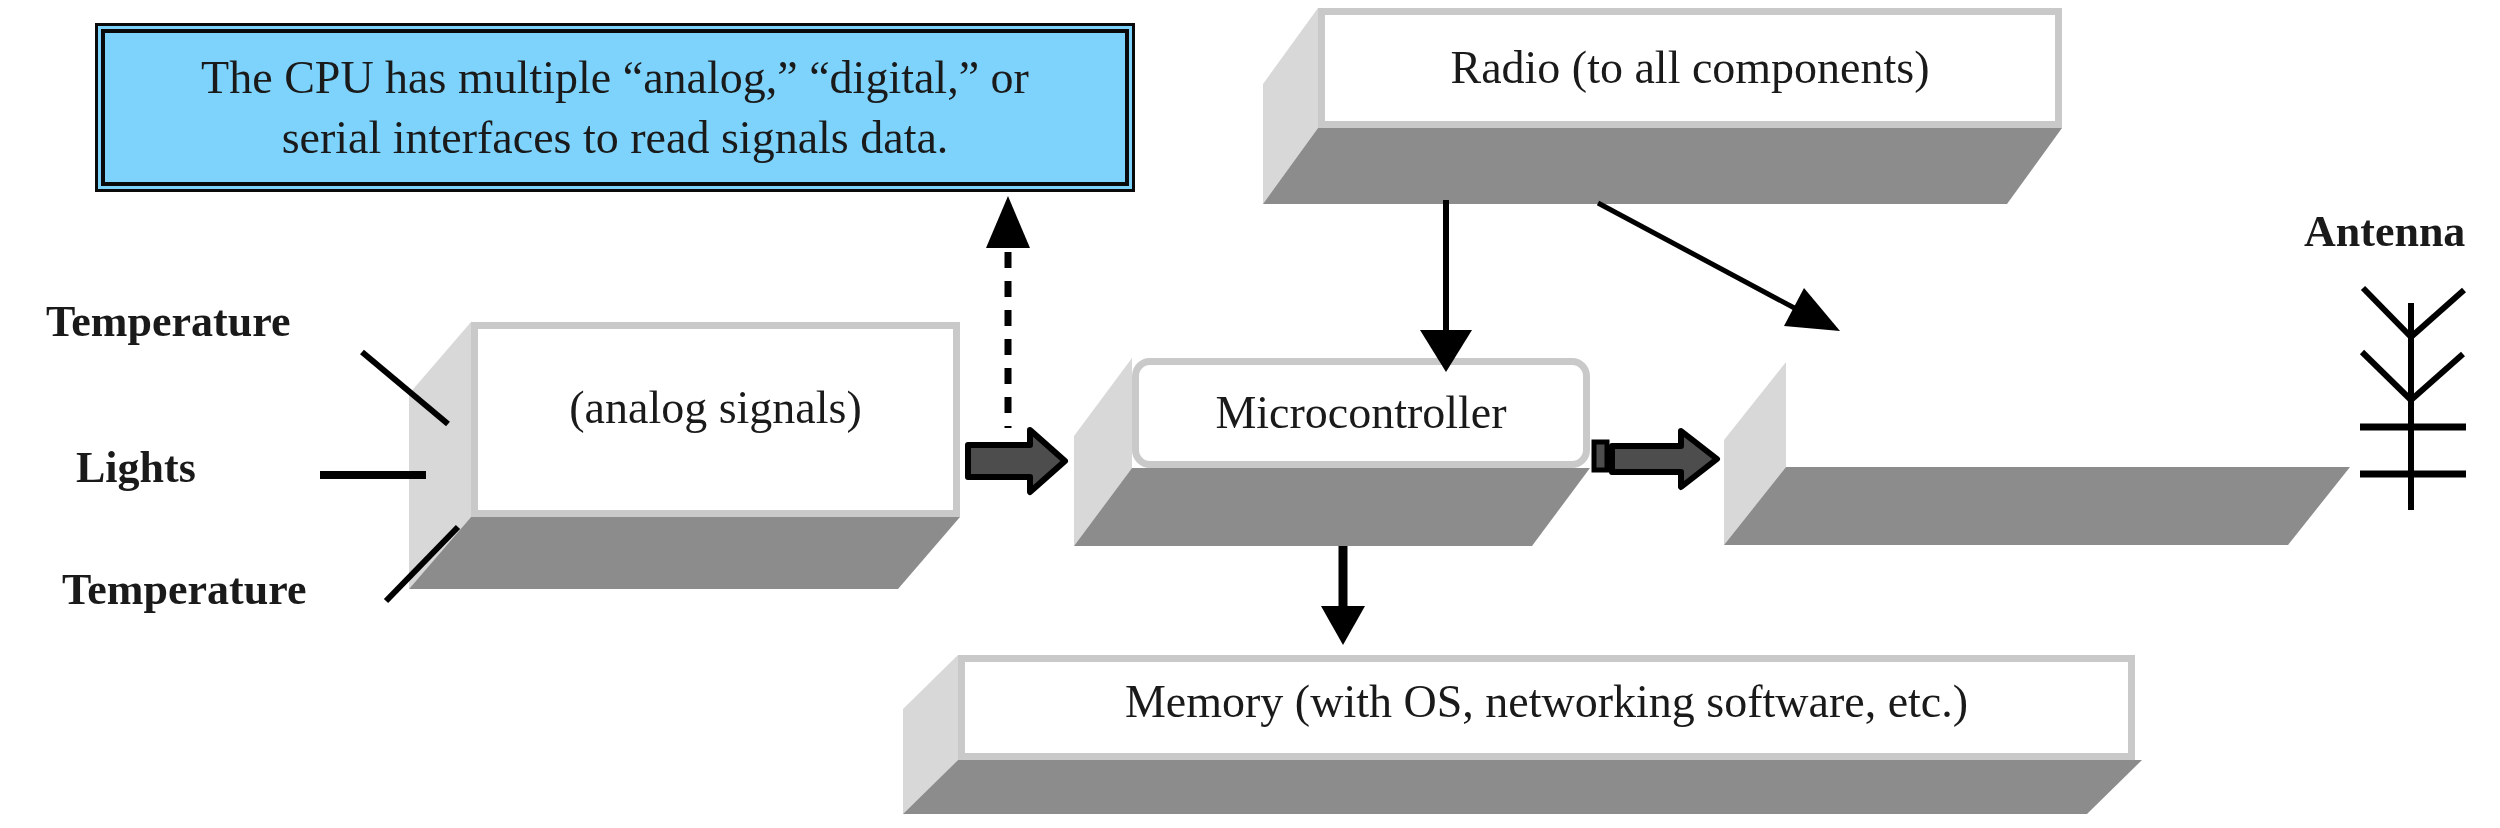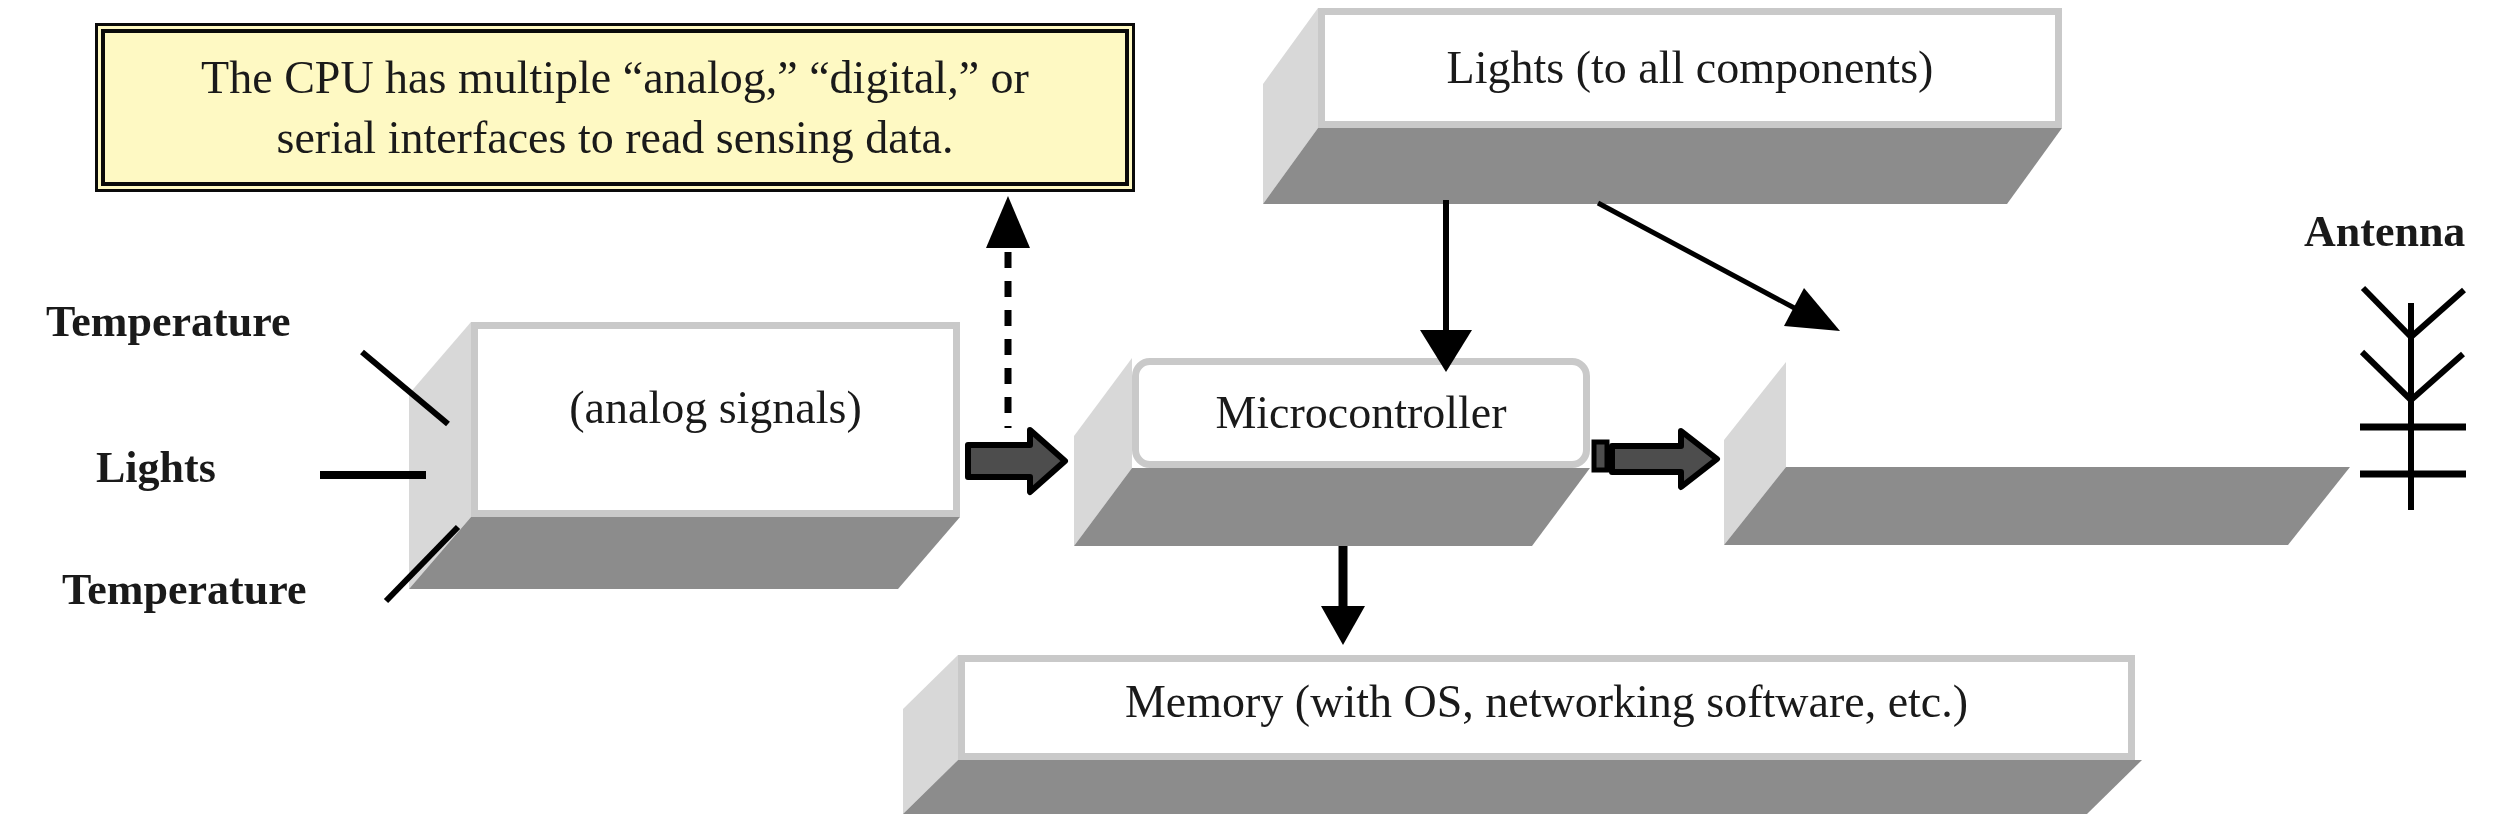--- a/index.html
+++ b/index.html
@@ -45,21 +45,21 @@
   .face-micro   { left: 1132px; top: 358px; width: 458px;  height: 110px; border-radius: 18px; }
   .face-radio   { left: 1786px; top: 362px; width: 564px;  height: 105px; }
   .face-memory  { left: 958px;  top: 655px; width: 1177px; height: 105px; padding-bottom: 10px; }
 
   .cpu-note {
     position: absolute;
     z-index: 2;
     left: 95px; top: 23px;
     width: 1040px; height: 169px;
     box-sizing: border-box;
-    background: #fef9c3;
+    background: #7dd3fc;
     border: 3px solid #0a0a0a;
     padding: 3px;
   }
   .cpu-note-inner {
     width: 100%; height: 100%;
     box-sizing: border-box;
     border: 4px solid #0a0a0a;
     display: flex;
     flex-direction: column;
     align-items: center;
@@ -72,21 +72,21 @@
   .side-label {
     position: absolute;
     z-index: 4;
     font-size: 44px;
     line-height: 1;
     white-space: nowrap;
     color: #1a1a1a;
     font-weight: bold;
   }
   .lbl-temperature { left: 46px;   top: 300px; }
-  .lbl-lights      { left: 76px;   top: 446px; margin-left: 20px; }
+  .lbl-lights      { left: 76px;   top: 446px; }
   .lbl-acceleration{ left: 62px;   top: 568px; }
   .lbl-antenna     { left: 2304px; top: 210px; }
 
   .ln      { stroke: #000000; fill: none; }
   .solid-head { fill: #000000; stroke: none; }
   .thick   { fill: #4d4d4d; stroke: #000000; stroke-width: 6; stroke-linejoin: round; }
   .thick-tail { fill: #4d4d4d; stroke: #000000; stroke-width: 5; }
 </style>
 </head>
 <body>
@@ -112,26 +112,26 @@
     </g>
     <g>
       <polygon class="side" points="958,655 903,709 903,814 958,760"></polygon>
       <polygon class="skirt" points="958,760 903,814 2087,814 2142,760"></polygon>
     </g>
   </svg>
 
   <div class="cpu-note">
     <div class="cpu-note-inner">
       <div>The CPU has multiple “analog,” “digital,”  or</div>
-      <div>serial interfaces to read sensing data.</div>
+      <div>serial interfaces to read signals data.</div>
     </div>
   </div>
 
   <div class="face face-power">
-    <span>Lights (to all components)</span>
+    <span>Radio (to all components)</span>
   </div>
   <div class="face face-sensing">
     <span>(analog signals)</span>
   </div>
   <div class="face face-micro">
     <span>Microcontroller</span>
   </div>
   <div class="face face-memory">
     <span>Memory (with OS, networking software, etc.)</span>
   </div>

